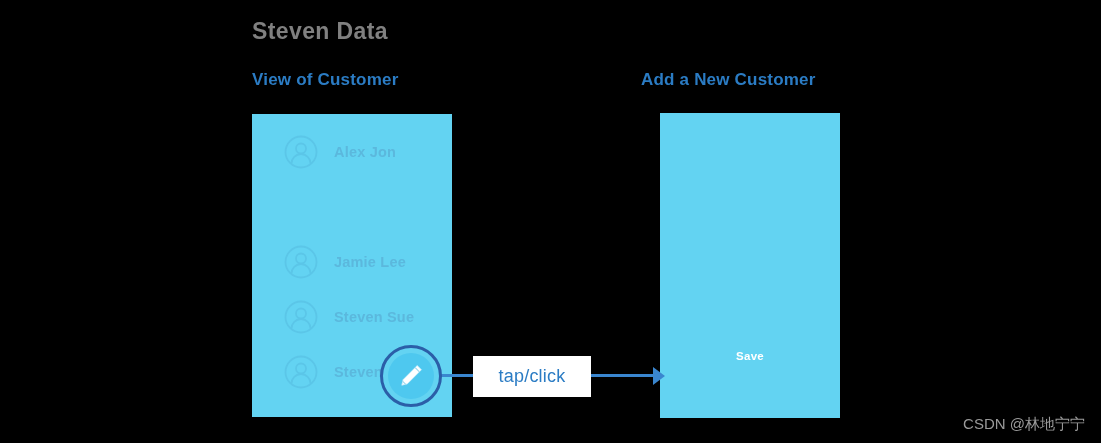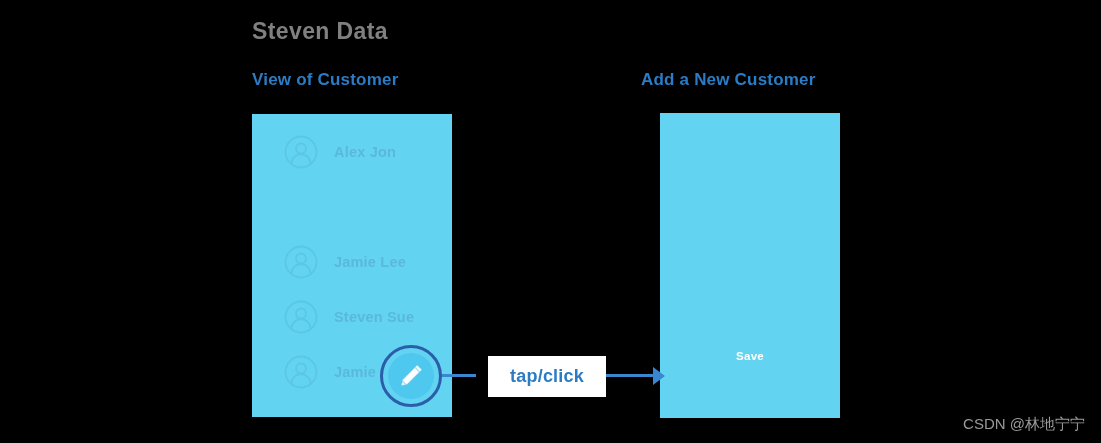--- a/index.html
+++ b/index.html
@@ -152,25 +152,24 @@
     position: absolute;
     left: 473px;
     top: 356px;
     width: 118px;
     height: 41px;
     background: #ffffff;
     display: flex;
     align-items: center;
     justify-content: center;
     font-size: 18px;
-    font-weight: bold;
+    font-weight: normal;
     color: #2b7cc4;
     letter-spacing: 0.2px;
     z-index: 5;
-    margin-left: 15px;
   }
 
   
   #save-label {
     position: absolute;
     left: 0;
     right: 0;
     top: 237px;
     text-align: center;
     font-size: 11.5px;
@@ -235,21 +234,21 @@
   </div>
 
   <div class="customer-row" style="top: 238px;">
     <span class="avatar-icon">
       <svg viewBox="0 0 34 34" width="34" height="34" xmlns="http://www.w3.org/2000/svg">
         <circle cx="17" cy="17" r="15.5" fill="none" stroke="#5bc6e8" stroke-width="1.8"></circle>
         <circle cx="17" cy="13.5" r="5" fill="none" stroke="#5bc6e8" stroke-width="1.8"></circle>
         <path d="M7.5 28.5a9.5 9.5 0 0 1 19 0" fill="none" stroke="#5bc6e8" stroke-width="1.8"></path>
       </svg>
     </span>
-    <span class="customer-name">Jamie</span>
+    <span class="customer-name">Steven</span>
   </div>
 </div>
 
 <div id="edit-fab">
   <span class="fab-inner">
     <span>
       <svg viewBox="0 0 28 28" width="28" height="28" xmlns="http://www.w3.org/2000/svg">
         <path d="M20.2 3.6l4.2 4.2-14 14-5.6 1.4 1.4-5.6z" fill="#ffffff" stroke="#cfeffb" stroke-width="0.8" stroke-linejoin="round"></path>
         <path d="M18.2 5.6l4.2 4.2" stroke="#9fd9ee" stroke-width="1.2"></path>
         <path d="M5.2 18.8l4.0 4.0" stroke="#9fd9ee" stroke-width="1.2"></path>

